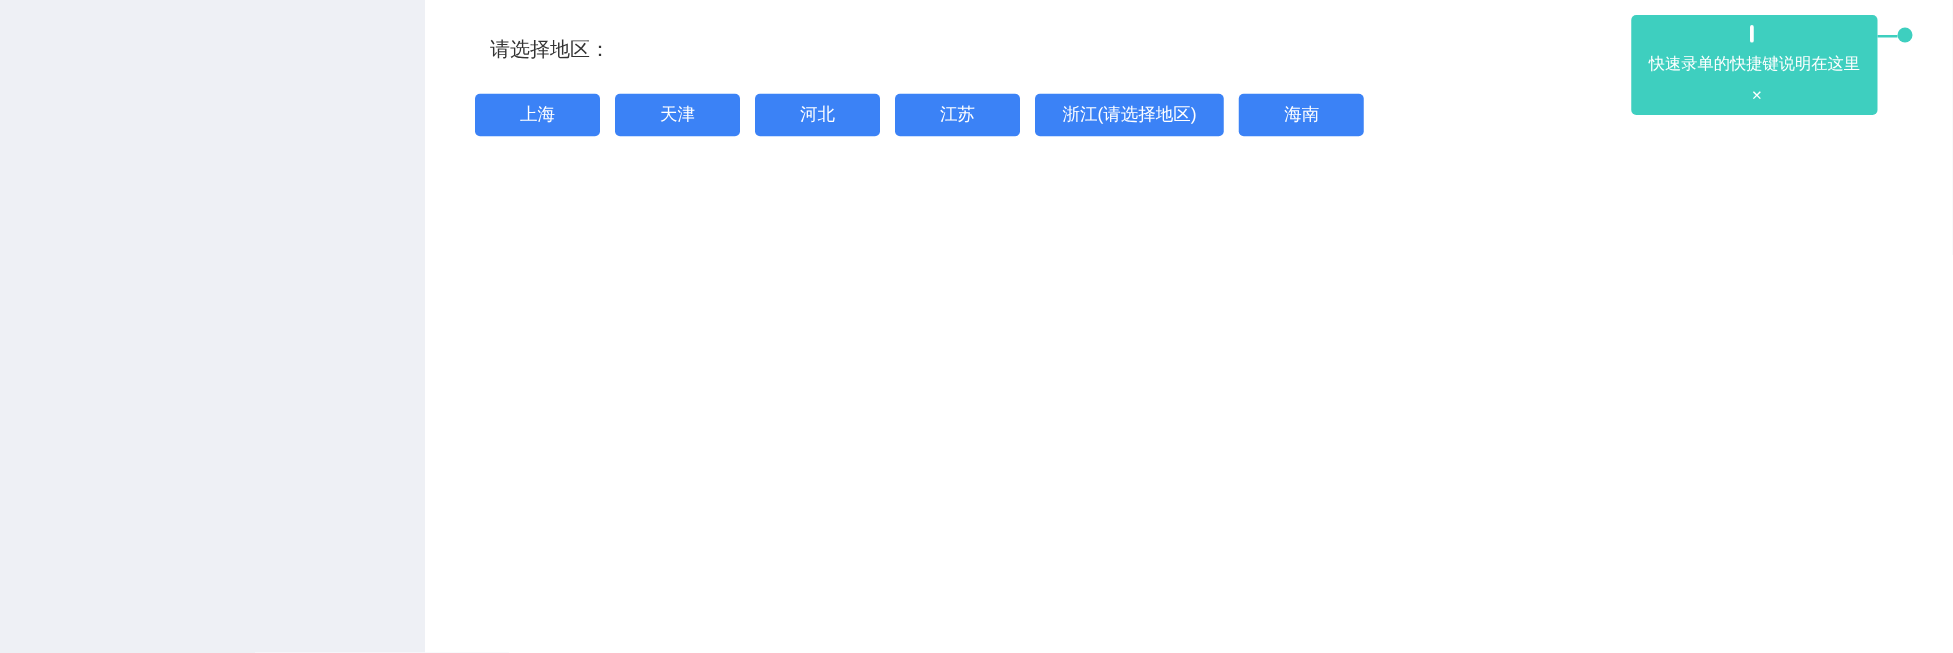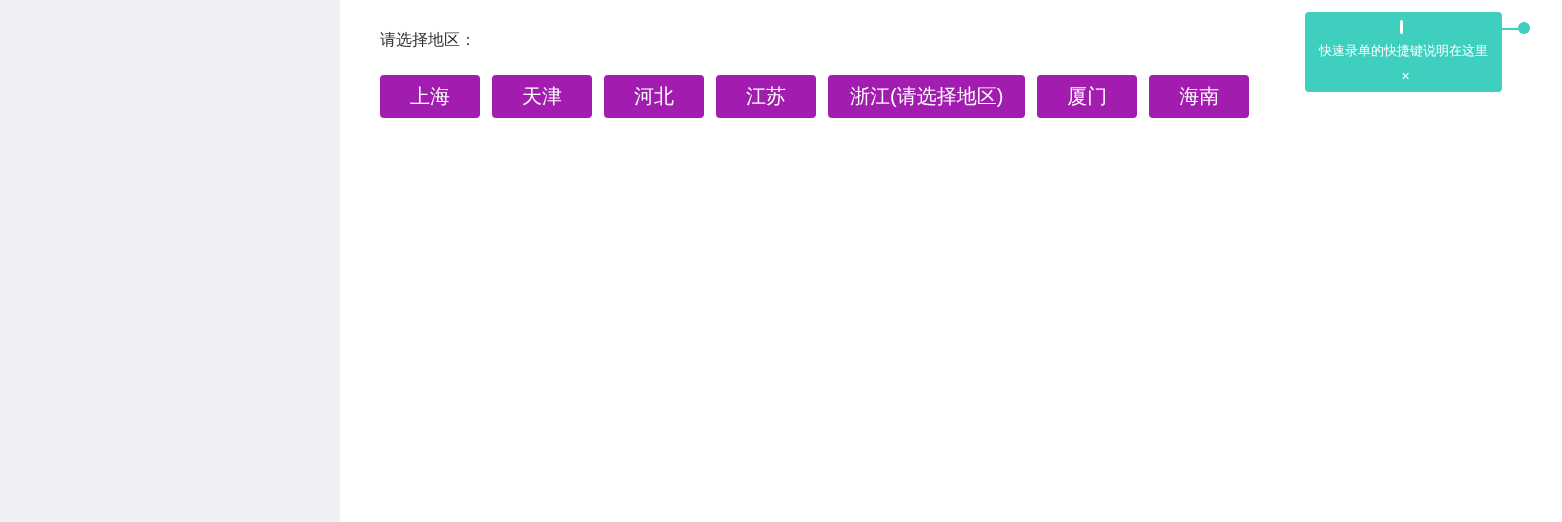--- a/index.html
+++ b/index.html
@@ -34,34 +34,35 @@
       bottom: 0;
       background: #ffffff;
       padding: 30px 40px;
     }
 
     .page-title {
       font-size: 16px;
       color: #333;
       font-weight: normal;
       margin-bottom: 24px;
+      margin-left: 12px;
     }
 
     .region-buttons {
       display: flex;
       flex-wrap: wrap;
       gap: 12px;
     }
 
     .region-btn {
-      background: #a21caf;
+      background: #3b82f6;
       border: none;
       border-radius: 4px;
       color: #fff;
-      font-size: 20px;
+      font-size: 14px;
       padding: 8px 22px;
       cursor: pointer;
       min-width: 100px;
       text-align: center;
       outline: none;
     }
 
     
     .tooltip-banner {
       position: absolute;
@@ -122,21 +123,20 @@
 
 <div class="main-content">
   <div class="page-title">请选择地区：</div>
   <div class="region-buttons">
 
   <button class="region-btn">上海</button>
       <button class="region-btn">天津</button>
       <button class="region-btn">河北</button>
       <button class="region-btn">江苏</button>
       <button class="region-btn">浙江(请选择地区)</button>
-      <button class="region-btn">厦门</button>
       <button class="region-btn">海南</button>
     </div>
 </div>
 
 <div class="tooltip-banner">
   <span class="bar-left"></span>
   <span>快速录单的快捷键说明在这里</span>
   <span class="close-btn">×</span>
 </div>
 

